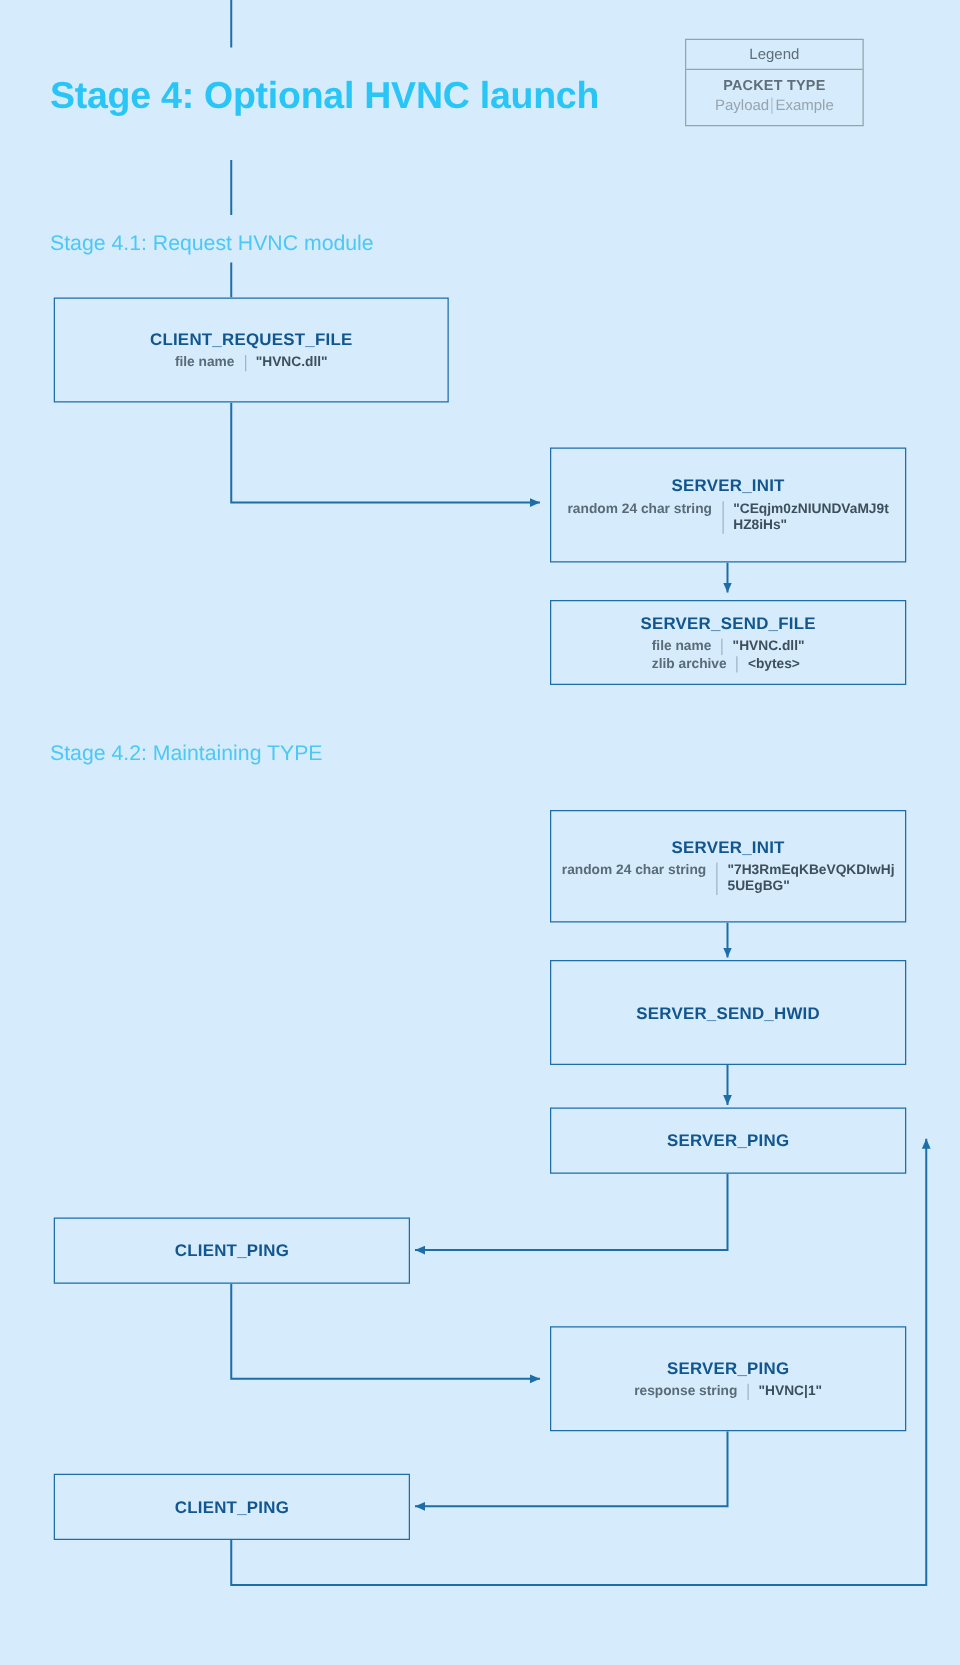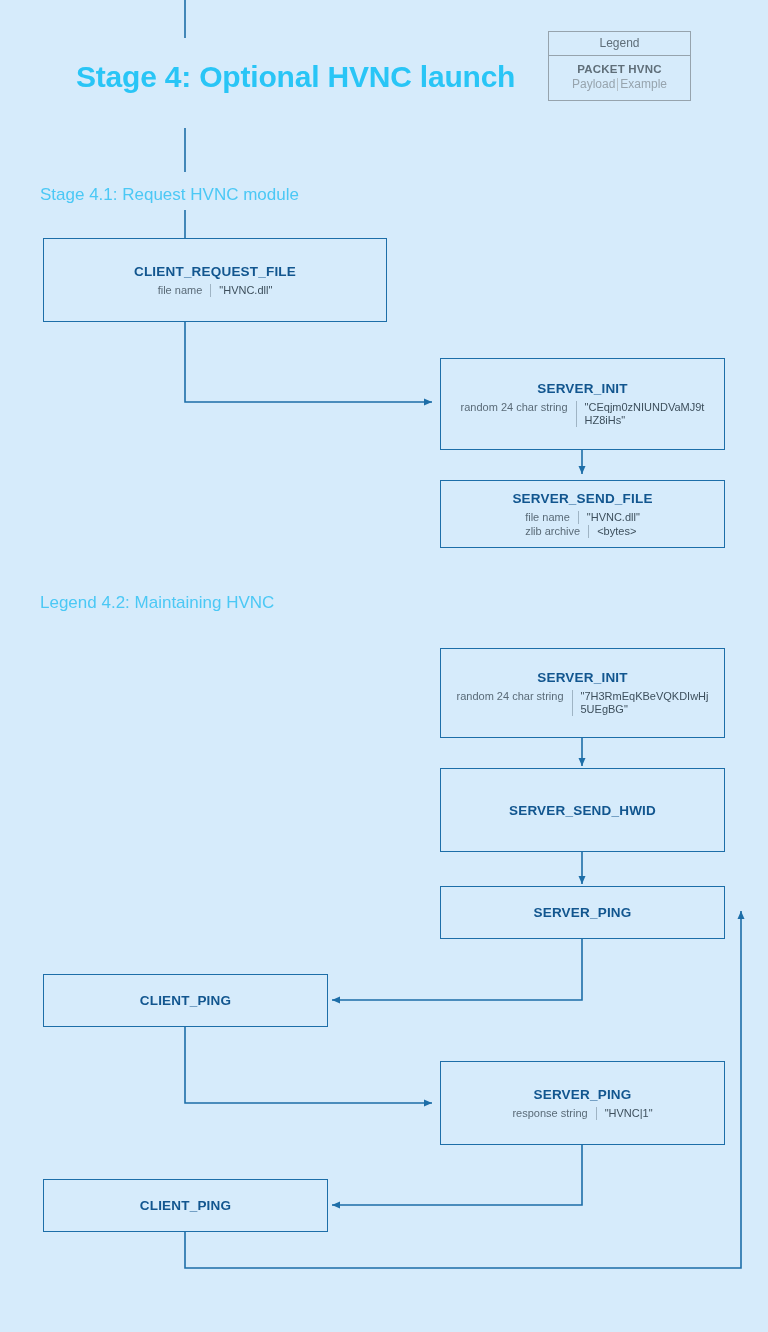--- a/index.html
+++ b/index.html
@@ -62,20 +62,21 @@
     font-size: 13.5px;
     letter-spacing: 0.2px;
     text-align: center;
     white-space: nowrap;
   }
   .payload-table {
     margin-top: 5px;
     display: flex;
     flex-direction: column;
     gap: 1px;
+    font-weight: bold;
   }
   .payload-row {
     display: flex;
     align-items: flex-start;
     font-size: 11px;
     line-height: 13px;
   }
   .payload-key {
     color: #5a6b78;
     text-align: right;
@@ -163,39 +164,39 @@
     <path d="M582,939 L582,1000 L332,1000" marker-end="url(#arrow)"></path>
 
     <path d="M185,1027 L185,1103 L432,1103" marker-end="url(#arrow)"></path>
 
     <path d="M582,1145 L582,1205 L332,1205" marker-end="url(#arrow)"></path>
 
     <path d="M185,1232 L185,1268 L741,1268 L741,911" marker-end="url(#arrow)"></path>
   </g>
 </svg>
 
-<div class="stage-title" style="left:40px; top:60px;margin-left:36px;">Stage 4: Optional HVNC launch</div>
+<div class="stage-title" style="left:40px; top:60px;">Stage 4: Optional HVNC launch</div>
 
 <div class="substage-title" style="left:40px; top:185px;">Stage 4.1: Request HVNC module</div>
 
-<div class="substage-title" style="left:40px; top:593px;">Legend 4.2: Maintaining HVNC</div>
+<div class="substage-title" style="left:40px; top:593px;">Stage 4.2: Maintaining TYPE</div>
 
 <div class="legend" style="left:548px; top:31px; width:143px;">
   <div class="legend-head">Legend</div>
   <div class="legend-body">
-    <div class="legend-type">PACKET HVNC</div>
+    <div class="legend-type">PACKET TYPE</div>
     <div class="legend-payload">
       <span>Payload</span>
       <span class="legend-bar"></span>
       <span>Example</span>
     </div>
   </div>
 </div>
 
-<div class="packet" style="left:43px; top:238px; width:344px; height:84px;">
+<div class="packet" style="left:43px; top:238px; width:316px; height:84px;">
   <div class="packet-type">CLIENT_REQUEST_FILE</div>
   <div class="payload-table">
     <div class="payload-row">
       <span class="payload-key">file name</span>
       <span class="payload-sep"></span>
       <span class="payload-val">"HVNC.dll"</span>
     </div>
   </div>
 </div>
 

